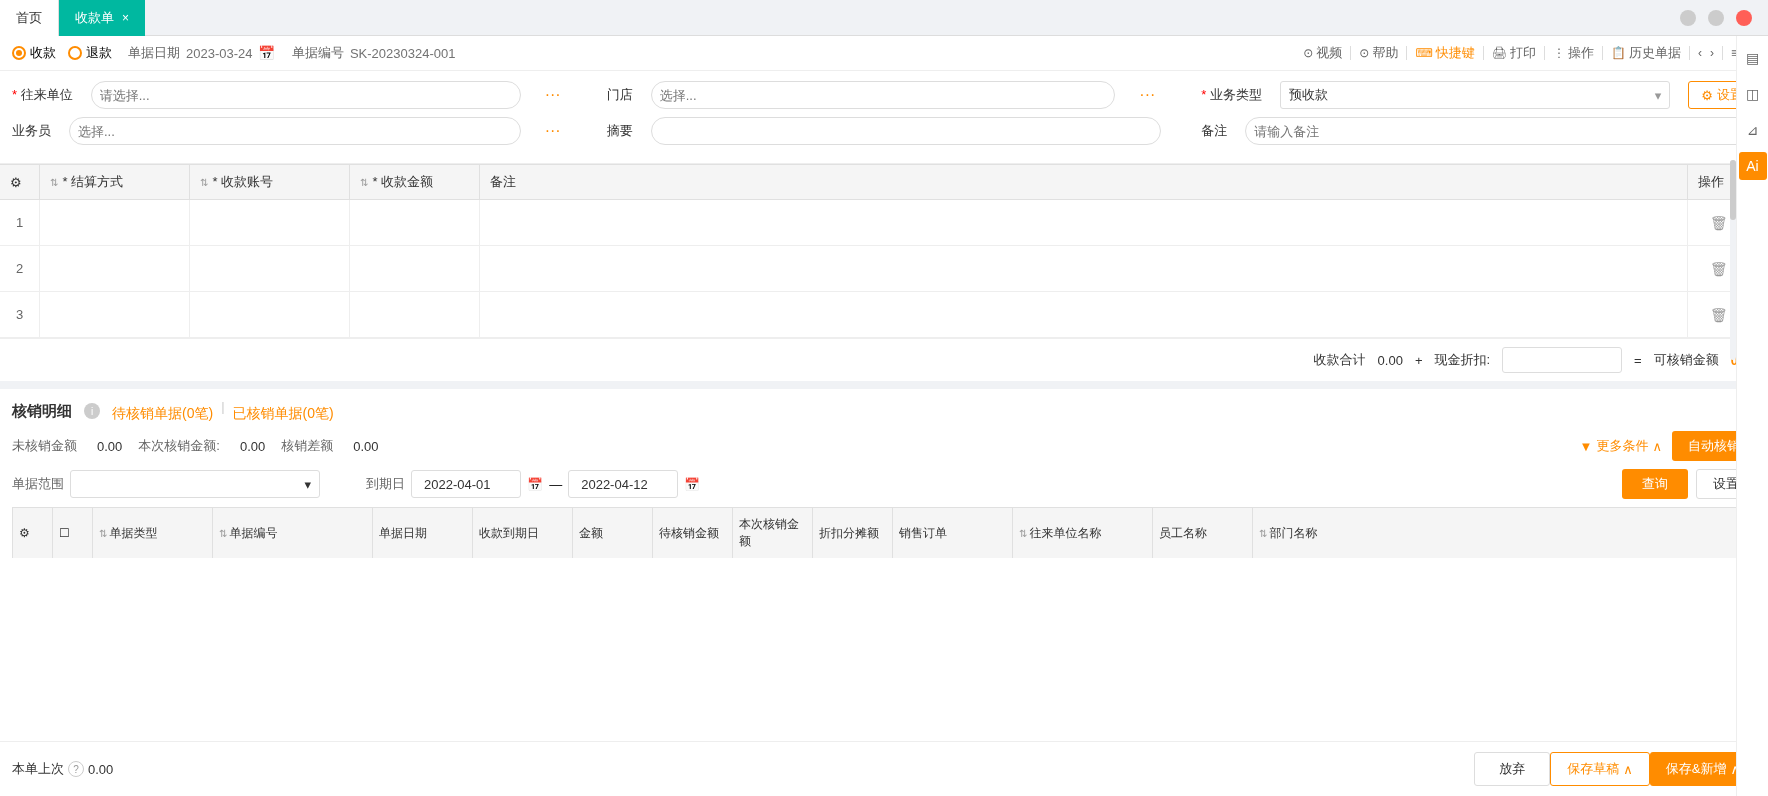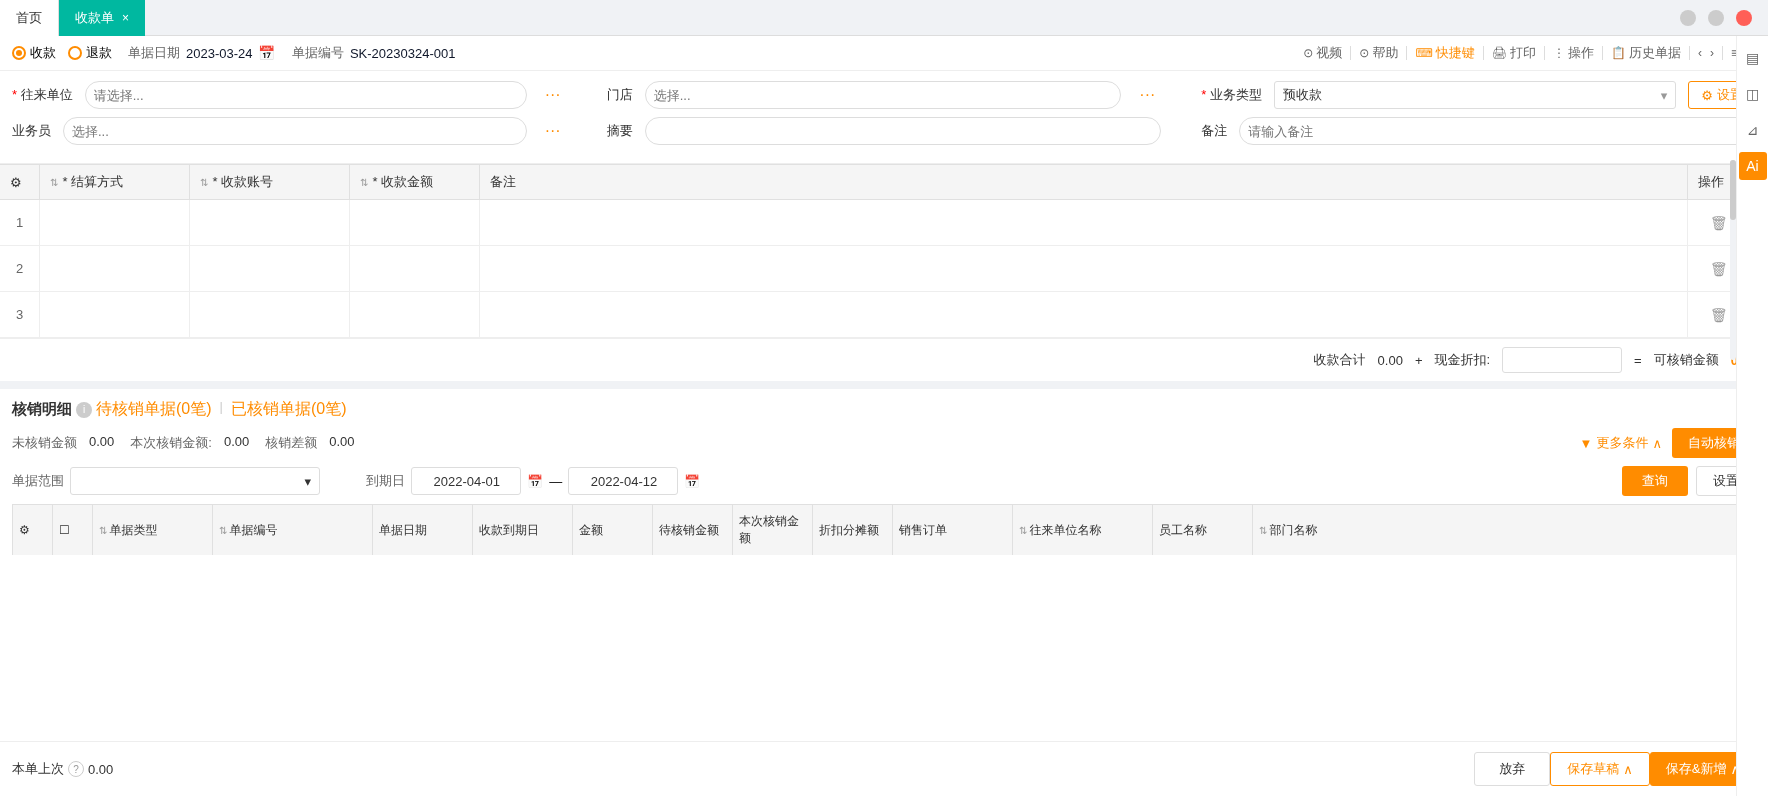--- a/index.html
+++ b/index.html
@@ -32,31 +32,31 @@
     .toolbar-row {
       display: flex; align-items: center; padding: 8px 12px; border-bottom: 1px solid #eee;
       background: #fff; gap: 16px;
     }
     .radio-group { display: flex; gap: 12px; align-items: center; }
     .radio-item { display: flex; align-items: center; gap: 4px; cursor: pointer; }
     .radio-dot { width: 14px; height: 14px; border-radius: 50%; border: 2px solid #ff8c00; background: #fff; display: flex; align-items: center; justify-content: center; }
     .radio-dot.active::after { content: ''; width: 6px; height: 6px; border-radius: 50%; background: #ff8c00; display: block; }
     .doc-field { display: flex; align-items: center; gap: 6px; }
     .doc-label { color: #666; }
-    .doc-value { color: #0f172a; font-weight: 500; }
+    .doc-value { color: #737373; font-weight: 500; }
     .doc-icon { color: #ff8c00; cursor: pointer; font-size: 14px; }
     .toolbar-right { margin-left: auto; display: flex; align-items: center; gap: 8px; }
     .toolbar-btn { display: flex; align-items: center; gap: 3px; color: #666; cursor: pointer; font-size: 12px; }
     .toolbar-btn.highlight { color: #ff8c00; }
     .toolbar-divider { width: 1px; height: 14px; background: #ddd; }
 
     
     .form-area { padding: 10px 12px; border-bottom: 1px solid #eee; background: #fff; }
     .form-row { display: flex; align-items: center; gap: 0; margin-bottom: 8px; }
-    .form-field { display: flex; align-items: center; gap: 12px; flex: 1; }
+    .form-field { display: flex; align-items: center; gap: 18px; flex: 1; }
     .form-field-label { color: #333; white-space: nowrap; }
     .required::before { content: '* '; color: #f00; }
     .form-input {
       flex: 1; border: 1px solid #ddd; border-radius: 14px; padding: 4px 8px;
       height: 28px; color: #999; outline: none;
     }
     .more-btn { color: #ff8c00; cursor: pointer; padding: 0 6px; font-size: 16px; }
     .select-field {
       flex: 1; border: 1px solid #ddd; border-radius: 3px; padding: 4px 8px;
       height: 28px; display: flex; align-items: center; justify-content: space-between;
@@ -107,50 +107,50 @@
     .summary-value { color: #333; font-weight: 500; }
     .summary-orange { color: #ff8c00; font-weight: 600; }
     .discount-input {
       border: 1px solid #ddd; border-radius: 3px; padding: 4px 8px;
       width: 120px; height: 26px; outline: none;
     }
 
     
     .section-divider { height: 8px; background: #f0f2f5; }
     .hexiao-section { padding: 10px 12px; background: #fff; }
-    .section-title { display: flex; align-items: center; gap: 4px; margin-bottom: 8px; }
+    .section-title { display: flex; align-items: center; gap: 12px; margin-bottom: 8px; }
     .section-title-text { font-size: 15px; font-weight: 600; color: #333; }
     .info-icon { width: 16px; height: 16px; border-radius: 50%; background: #ccc; color: #fff; display: flex; align-items: center; justify-content: center; font-size: 10px; cursor: pointer; }
     .tab-group { display: flex; gap: 0; }
-    .hx-tab { color: #ff8c00; cursor: pointer; font-size: 16px; }
+    .hx-tab { color: #ff8c00; cursor: pointer; font-size: 14px; margin-top: 6px; }
     .hx-tab-divider { color: #ccc; margin: 0 8px; }
 
     .stats-row { display: flex; align-items: center; gap: 16px; margin-bottom: 8px; }
-    .stat-item { display: flex; gap: 12px; }
+    .stat-item { display: flex; align-items: center; gap: 20px; }
     .stat-label { color: #666; }
     .stat-value { color: #333; font-weight: 500; }
 
     .filter-row { display: flex; align-items: center; gap: 16px; margin-bottom: 8px; }
     .filter-actions { margin-left: auto; display: flex; align-items: center; gap: 8px; }
     .more-filter-btn { display: flex; align-items: center; gap: 4px; color: #ff8c00; cursor: pointer; }
     .auto-btn {
       background: #ff8c00; color: #fff; border: none; border-radius: 3px;
       padding: 6px 16px; cursor: pointer; font-size: 13px;
     }
 
     .filter-field { display: flex; align-items: center; gap: 6px; }
     .filter-label { color: #666; white-space: nowrap; }
     .filter-select {
       border: 1px solid #ddd; border-radius: 3px; padding: 4px 8px;
       height: 28px; display: flex; align-items: center; justify-content: space-between;
       color: #333; cursor: pointer; min-width: 200px;
     }
     .date-input {
-      border: 1px solid #ddd; border-radius: 3px; padding: 4px 20px;
-      height: 28px; width: 110px; outline: none; color: #333; text-align: right;
+      border: 1px solid #ddd; border-radius: 3px; padding: 4px 12px;
+      height: 28px; width: 110px; outline: none; color: #333;
     }
     .date-icon { color: #999; cursor: pointer; }
     .date-range { display: flex; align-items: center; gap: 6px; }
 
     .query-btn {
       background: #ff8c00; color: #fff; border: none; border-radius: 3px;
       padding: 6px 20px; cursor: pointer; font-size: 13px;
     }
     .setting-btn2 {
       background: #fff; border: 1px solid #ddd; color: #333;

